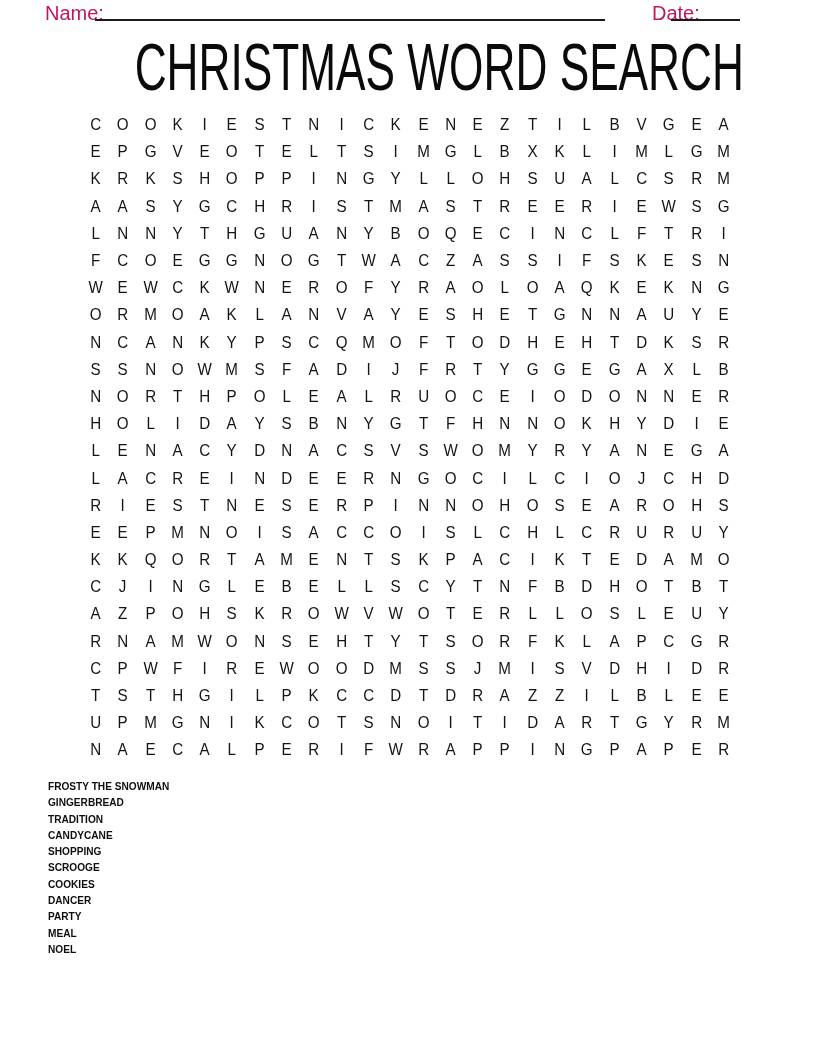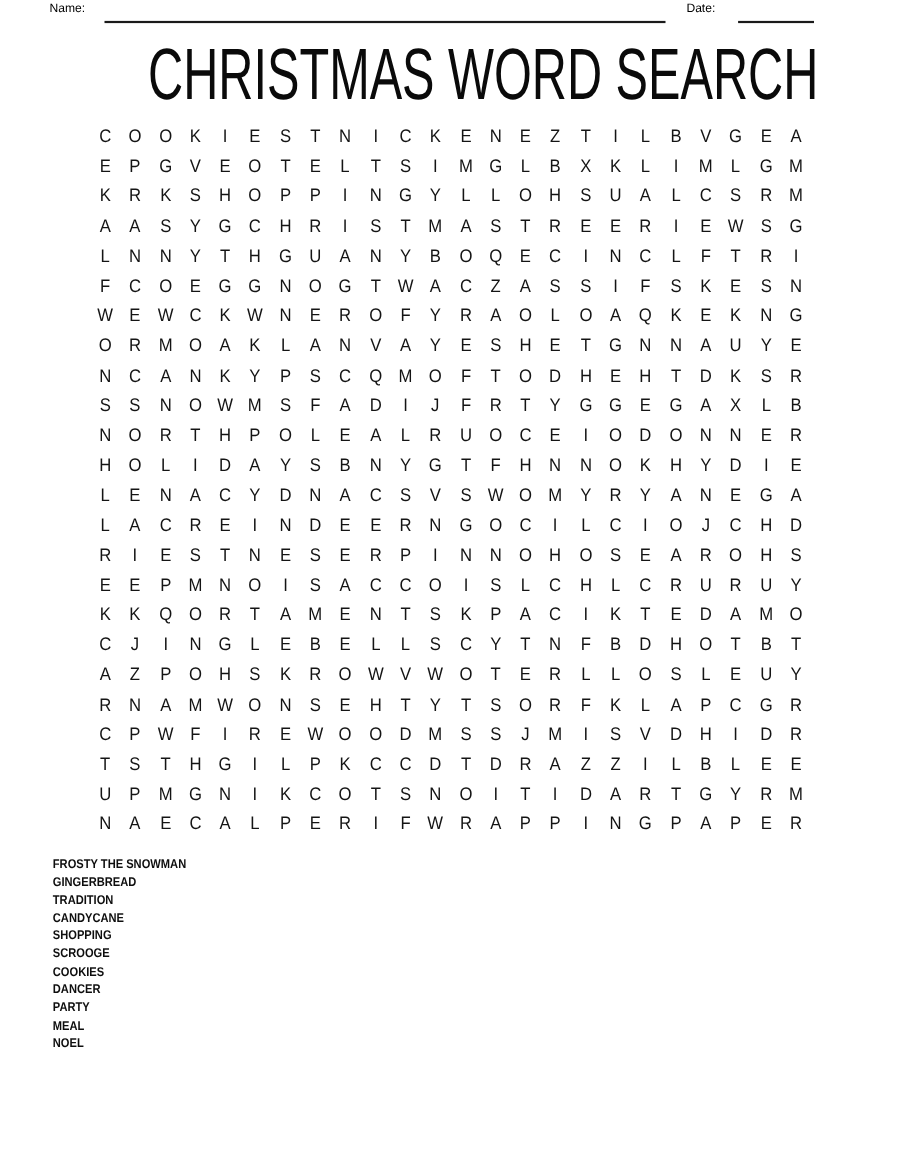--- a/index.html
+++ b/index.html
@@ -11,25 +11,25 @@
     width: 816px;
     height: 1056px;
     background: #ffffff;
     overflow: hidden;
   }
 
   
   .header-label {
     position: absolute;
     top: 2px;
-    font-size: 11px;
-    color: #000000;
+    font-size: 20px;
+    color: #be185d;
   }
   .name-label { left: 45px; }
-  .date-label { left: 624px; }
+  .date-label { left: 652px; }
   .fill-line {
     position: absolute;
     top: 2px;
     height: 19px;
     border-bottom: 2px solid #1a1a1a;
   }
   .name-line { left: 95px;  width: 510px; }
   .date-line { left: 671px; width: 69px;  }
 
   

